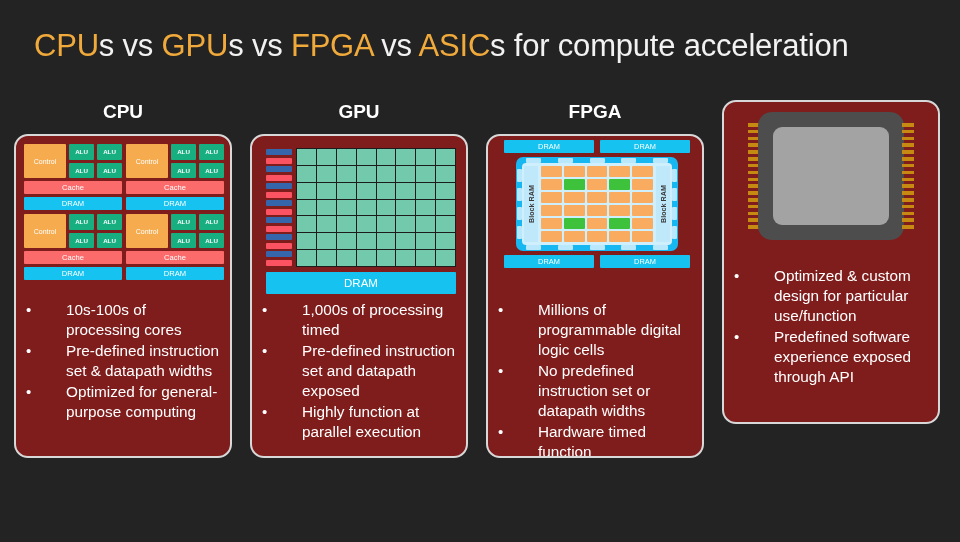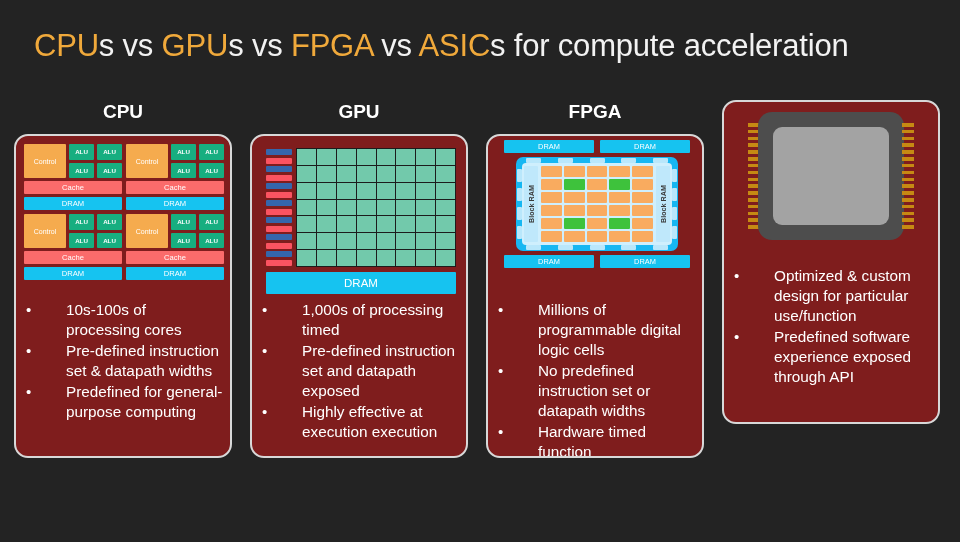--- a/index.html
+++ b/index.html
@@ -369,21 +369,21 @@
         <div class="bullet">
           <span class="dot">•</span>
           <span class="btxt">10s-100s of processing cores</span>
         </div>
         <div class="bullet">
           <span class="dot">•</span>
           <span class="btxt">Pre-defined instruction set &amp; datapath widths</span>
         </div>
         <div class="bullet">
           <span class="dot">•</span>
-          <span class="btxt">Predefined for general-purpose computing</span>
+          <span class="btxt">Optimized for general-purpose computing</span>
         </div>
       </div>
 
     </div>
   </div>
 
   <div class="col col-2">
     <div class="col-head">GPU</div>
     <div class="card">
 
@@ -473,21 +473,21 @@
         <div class="bullet">
           <span class="dot">•</span>
           <span class="btxt">1,000s of processing timed</span>
         </div>
         <div class="bullet">
           <span class="dot">•</span>
           <span class="btxt">Pre-defined instruction set and datapath exposed</span>
         </div>
         <div class="bullet">
           <span class="dot">•</span>
-          <span class="btxt">Highly effective at execution execution</span>
+          <span class="btxt">Highly function at parallel execution</span>
         </div>
       </div>
 
     </div>
   </div>
 
   <div class="col col-3">
     <div class="col-head">FPGA</div>
     <div class="card">
 

